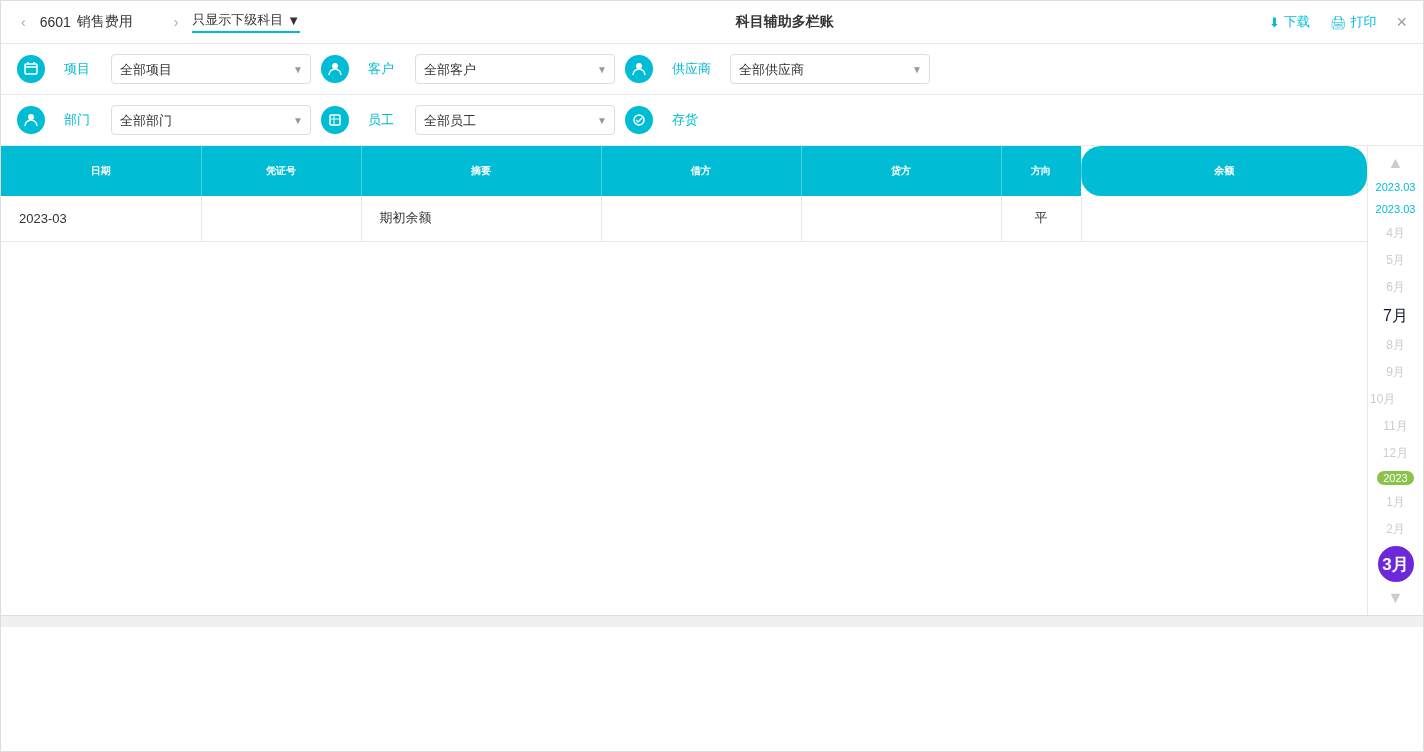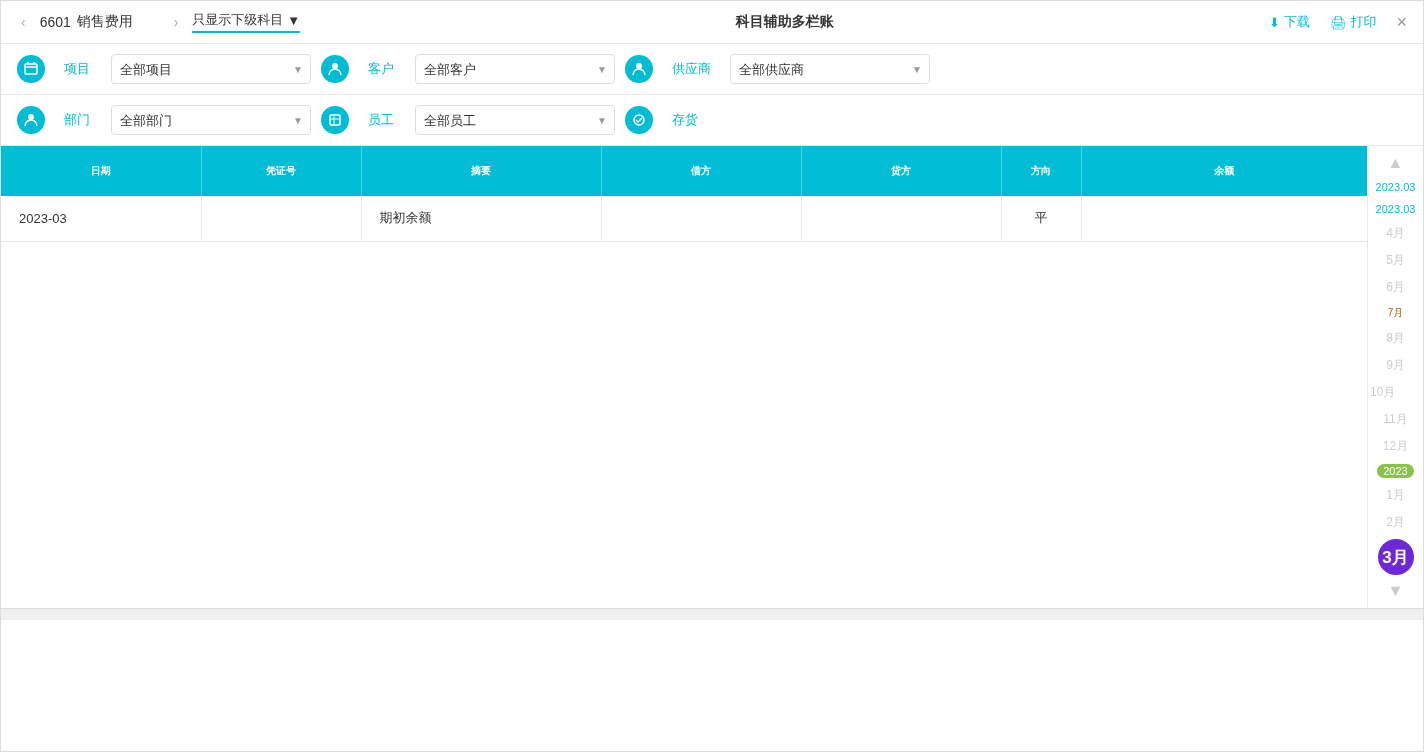--- a/index.html
+++ b/index.html
@@ -139,21 +139,21 @@
       color: white;
       height: 50px;
     }
     thead th {
       text-align: center;
       padding: 0 26px;
       font-weight: bold;
       font-size: 10px;
       border-right: 1px solid rgba(255,255,255,0.3);
     }
-    thead th:last-child { border-right: none; }
+    thead th:last-child { border-right: none; border-radius: 20px; }
 
     tbody tr {
       border-bottom: 1px solid #e8e8e8;
       height: 45px;
     }
     tbody td {
       padding: 0 18px;
       color: #333;
       font-size: 13px;
       border-right: 1px solid #e8e8e8;
@@ -351,21 +351,21 @@
     </div>
 
     <div class="timeline-panel" id="timeline-panel">
       <div class="timeline-up-arrow">▲</div>
 
     <div style="text-align: center; padding: 5px 2px; font-size: 11px; color: rgb(0, 188, 212); cursor: pointer; width: 100%;">2023.03</div>
         <div style="text-align: center; padding: 5px 2px; font-size: 11px; color: rgb(0, 188, 212); cursor: pointer; width: 100%;">2023.03</div>
         <div style="text-align: center; padding: 5px 2px; font-size: 12px; color: rgb(204, 204, 204); cursor: pointer; width: 100%;">4月</div>
         <div style="text-align: center; padding: 5px 2px; font-size: 12px; color: rgb(204, 204, 204); cursor: pointer; width: 100%;">5月</div>
         <div style="text-align: center; padding: 5px 2px; font-size: 12px; color: rgb(204, 204, 204); cursor: pointer; width: 100%;">6月</div>
-        <div style="text-align: center; padding: 5px 2px; font-size: 10px; color: #a16207; cursor: pointer; width: 100%;">7月</div>
+        <div style="text-align: center; padding: 5px 2px; font-size: 16px; color: #0f172a; cursor: pointer; width: 100%;">7月</div>
         <div style="text-align: center; padding: 5px 2px; font-size: 12px; color: rgb(204, 204, 204); cursor: pointer; width: 100%;">8月</div>
         <div style="text-align: center; padding: 5px 2px; font-size: 12px; color: rgb(204, 204, 204); cursor: pointer; width: 100%;">9月</div>
         <div style="padding: 5px 2px; font-size: 12px; color: rgb(204, 204, 204); cursor: pointer; width: 100%;">10月</div>
         <div style="text-align: center; padding: 5px 2px; font-size: 12px; color: rgb(204, 204, 204); cursor: pointer; width: 100%;">11月</div>
         <div style="text-align: center; padding: 5px 2px; font-size: 12px; color: rgb(204, 204, 204); cursor: pointer; width: 100%;">12月</div>
         <div style="text-align: center; width: 100%;"><div style="background: rgb(139, 195, 74); color: white; border-radius: 10px; padding: 1px 6px; font-size: 11px; margin: 4px auto; display: inline-block;">2023</div></div>
         <div style="text-align: center; padding: 5px 2px; font-size: 12px; color: rgb(204, 204, 204); cursor: pointer; width: 100%;">1月</div>
         <div style="text-align: center; padding: 5px 2px; font-size: 12px; color: rgb(204, 204, 204); cursor: pointer; width: 100%;">2月</div>
         <div style="background: #6d28d9; color: white; border-radius: 50%; width: 36px; height: 36px; display: flex; align-items: center; justify-content: center; margin: 3px auto; font-size: 17px; font-weight: bold; cursor: pointer;">3月</div>
         <div style="color: rgb(204, 204, 204); font-size: 16px; cursor: pointer; padding: 4px; text-align: center;">▼</div>

